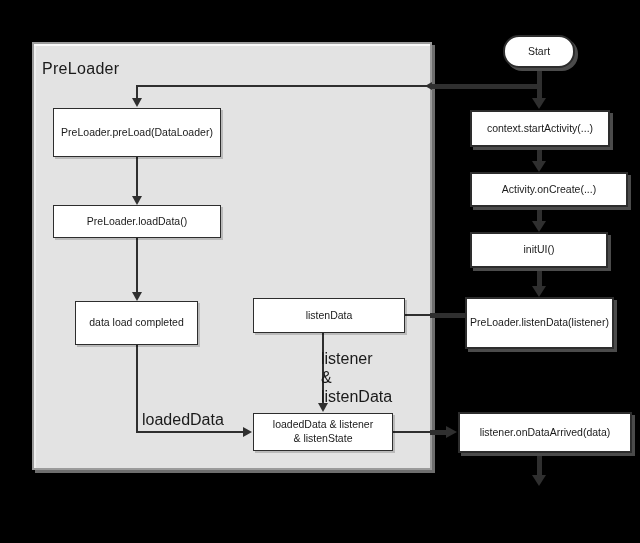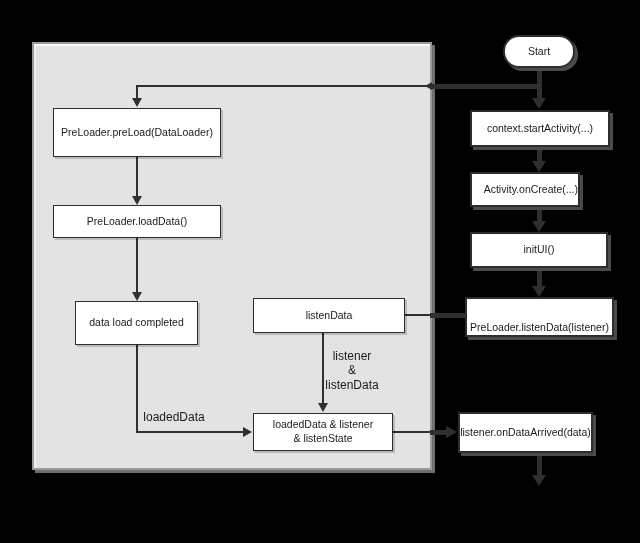--- a/index.html
+++ b/index.html
@@ -23,28 +23,29 @@
   .node.outer { box-shadow:3px 3px 0 #4b4b4b; }
   .pill { border-radius:16px; }
   .edge { position:absolute; background:#2f2f2f; z-index:2; }
   .arrow { position:absolute; width:0; height:0; z-index:2; }
   .arrow.down  { border-left:5px solid transparent; border-right:5px solid transparent; border-top:9px solid #2f2f2f; }
   .arrow.down.big { border-left:7px solid transparent; border-right:7px solid transparent; border-top:11px solid #2f2f2f; }
   .arrow.left  { border-top:5px solid transparent; border-bottom:5px solid transparent; border-right:9px solid #2f2f2f; }
   .arrow.left.small { border-top:4px solid transparent; border-bottom:4px solid transparent; border-right:7px solid #2f2f2f; }
   .arrow.right { border-top:5px solid transparent; border-bottom:5px solid transparent; border-left:9px solid #2f2f2f; }
   .arrow.right.big { border-top:6px solid transparent; border-bottom:6px solid transparent; border-left:11px solid #2f2f2f; }
-  .edge-label { position:absolute; font-size:12px; line-height:1.2; text-align:center; z-index:4; }
+  .edge-label { position:absolute; font-size:16px; line-height:1.2; z-index:4; }
 </style>
 </head>
 <body>
 
 <div class="canvas">
 
   <div class="group" style="left:32px; top:42px; width:400px; height:428px;"></div>
+  <div class="group-title" style="left:42px; top:60px;">PreLoader</div>
 
   <div class="edge" style="left:537px; top:67px; width:5px; height:32px;"></div>
   <div class="arrow down big" style="left:532px; top:98px;"></div>
 
   <div class="edge" style="left:430px; top:84px; width:110px; height:5px;"></div>
   <div class="arrow left small" style="left:425px; top:82px;"></div>
 
   <div class="edge" style="left:136px; top:85px; width:294px; height:2px;"></div>
   <div class="edge" style="left:136px; top:86px; width:2px; height:13px;"></div>
   <div class="arrow down" style="left:132px; top:98px;"></div>
@@ -105,26 +106,26 @@
     <span>Start</span>
   </div>
 
   <div class="node inner" style="left:253px; top:413px; width:140px; height:38px;">
     <span>loadedData &amp; listener</span>
     <span>&amp; listenState</span>
   </div>
   <div class="node outer" style="left:470px; top:110px; width:140px; height:37px;">
     <span>context.startActivity(...)</span>
   </div>
-  <div class="node outer" style="left:470px; top:172px; width:110px; height:35px;align-items:flex-end;">
+  <div class="node outer" style="left:470px; top:172px; width:158px; height:35px;">
     <span>Activity.onCreate(...)</span>
   </div>
   <div class="node outer" style="left:470px; top:232px; width:138px; height:36px;">
     <span>initUI()</span>
   </div>
-  <div class="node outer" style="left:465px; top:297px; width:149px; height:40px;justify-content:flex-end;">
+  <div class="node outer" style="left:465px; top:297px; width:149px; height:52px;">
     <span>PreLoader.listenData(listener)</span>
   </div>
-  <div class="node outer" style="left:458px; top:412px; width:135px; height:41px;">
+  <div class="node outer" style="left:458px; top:412px; width:174px; height:41px;">
     <span>listener.onDataArrived(data)</span>
   </div>
 
 </div>
 
 </body></html>

